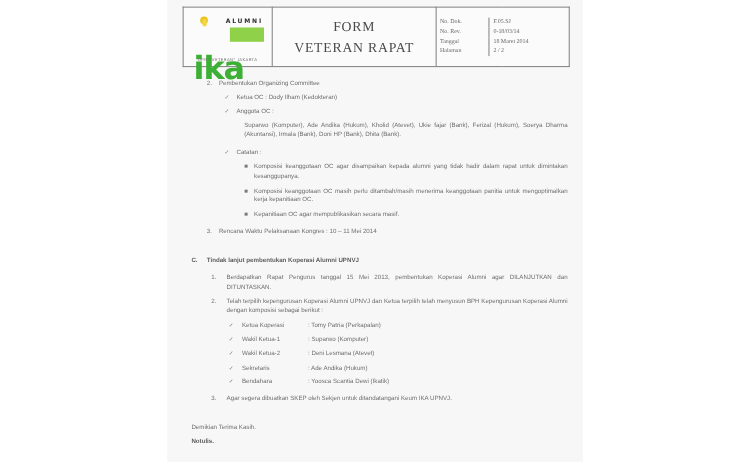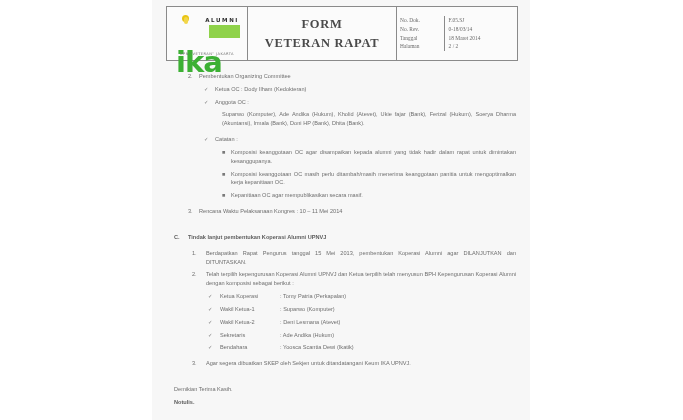--- a/index.html
+++ b/index.html
@@ -31,21 +31,21 @@
   }
   .hdr td{
     border:1.1px solid #8a8a8a;
     padding:0;vertical-align:middle;
   }
   .hdr .c-logo{width:80px;height:53px;text-align:center;}
   .hdr .c-title{width:148px;text-align:center;}
 
   .form-title{
     font-family:"Liberation Serif",serif;
-    font-weight:bold;font-size:12.5px;letter-spacing:.7px;
+    font-weight:normal;font-size:12.5px;letter-spacing:.7px;
     color:#4a4a4a;line-height:1.45;
   }
 
   .meta{border-collapse:collapse;width:100%;}
   .meta td{border:0;padding:0 0 0 3px;font-size:5.4px;color:#6a6a6a;line-height:1.62;
            font-family:"Liberation Serif",serif;}
   .meta td.v{border-left:1.1px solid #8a8a8a;padding-left:4px;}
 
   
   .logo{position:relative;width:66px;height:42px;margin:0 auto;}

